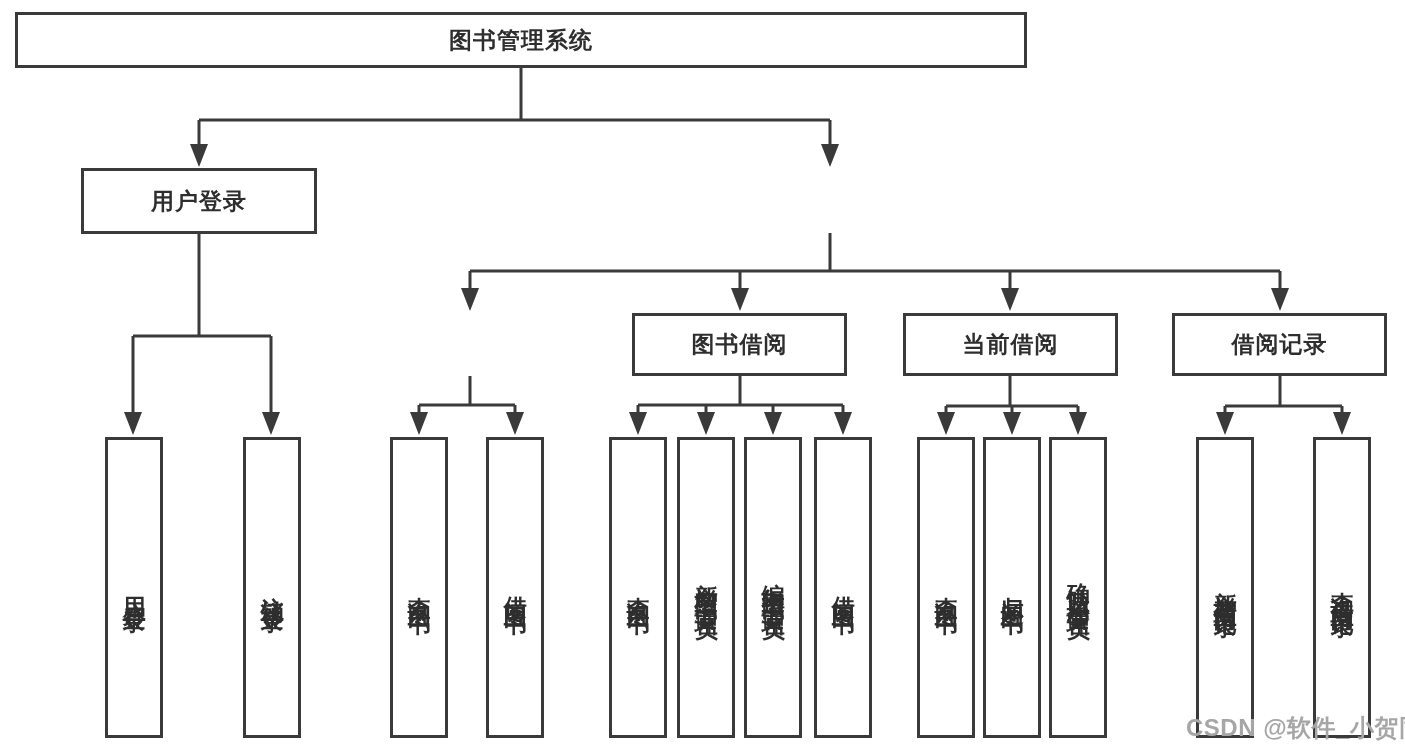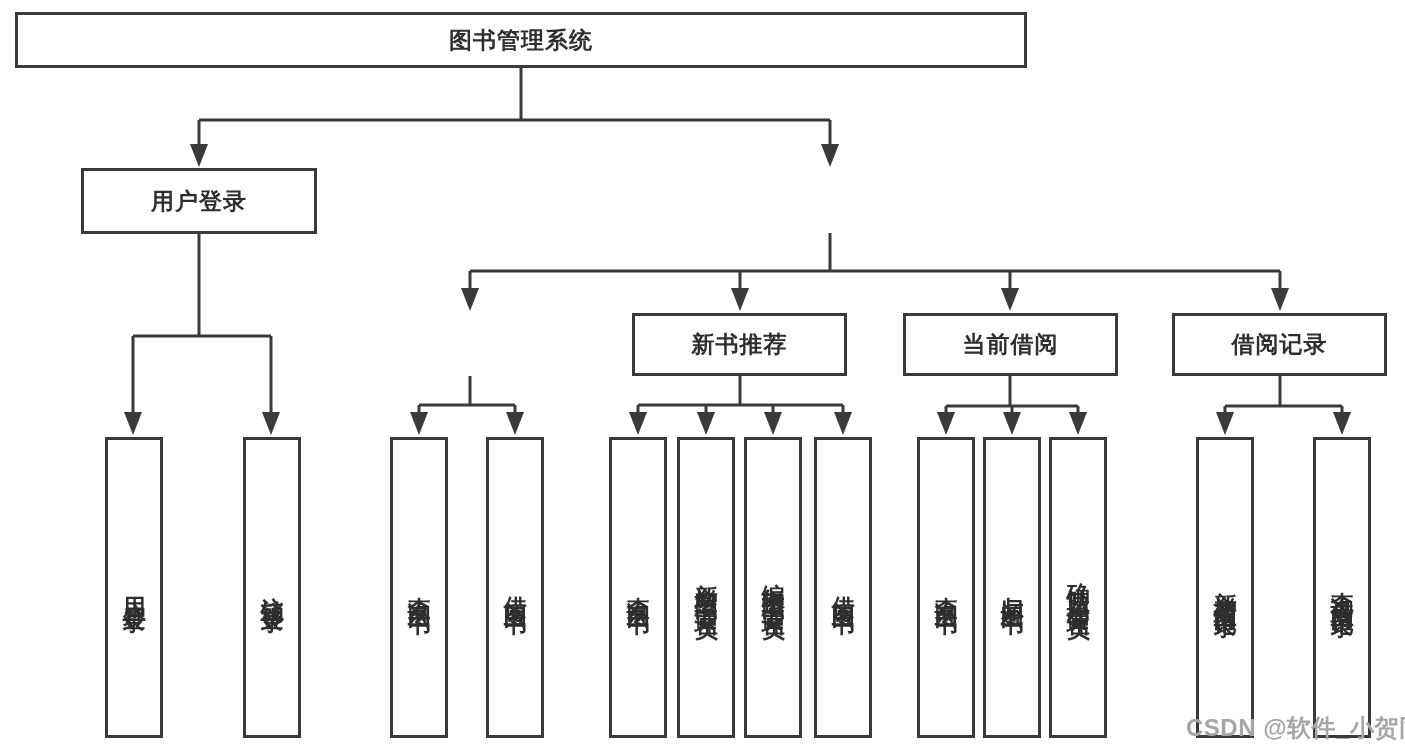--- a/index.html
+++ b/index.html
@@ -100,21 +100,21 @@
 
   <div class="box root">
     <span class="hlabel">图书管理系统</span>
   </div>
 
   <div class="box lvl2" style="left:81px">
     <span class="hlabel">用户登录</span>
   </div>
 
   <div class="box lvl3" style="left:632px">
-    <span class="hlabel">新书推荐</span>
+    <span class="hlabel">图书借阅</span>
   </div>
   <div class="box lvl3" style="left:903px">
     <span class="hlabel">当前借阅</span>
   </div>
   <div class="box lvl3" style="left:1172px">
     <span class="hlabel">借阅记录</span>
   </div>
 
   <div class="box leaf" style="left:105px">
     <span class="vlabel">用户登录</span>

